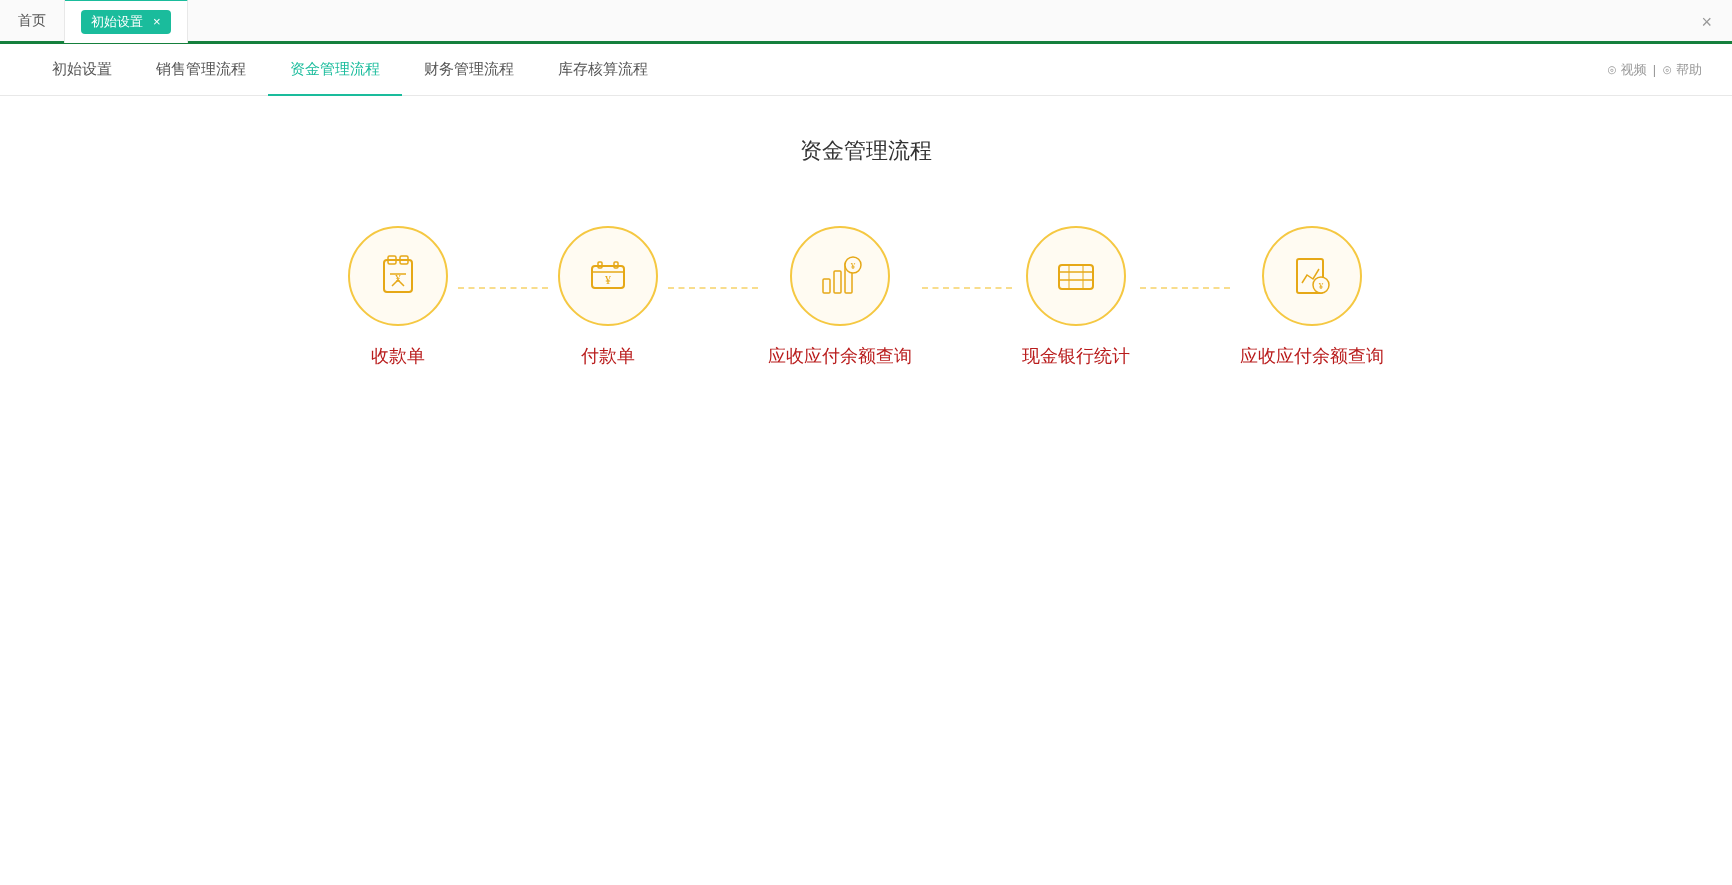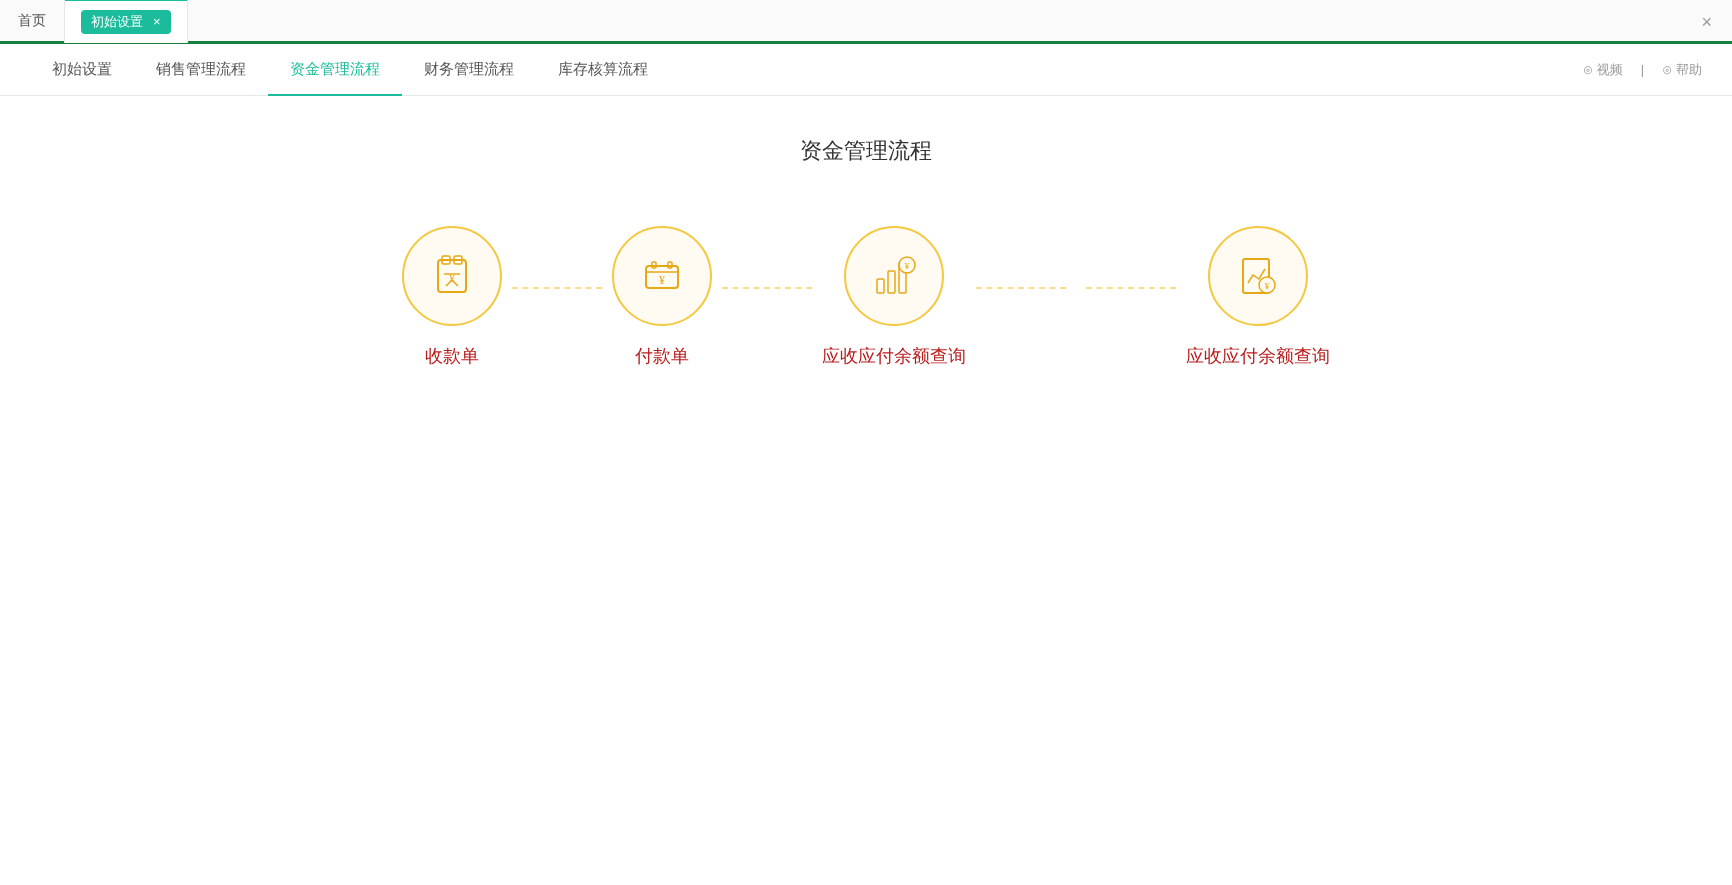--- a/index.html
+++ b/index.html
@@ -90,21 +90,21 @@
       bottom: 0;
       left: 0;
       right: 0;
       height: 2px;
       background: #1abc9c;
     }
     .nav-bar-right {
       margin-left: auto;
       display: flex;
       align-items: center;
-      gap: 18px;
+      gap: 6px;
       font-size: 13px;
       color: #999;
     }
     .nav-bar-right span { cursor: pointer; }
 
     
     .main-content {
       background: #fff;
       padding: 40px 0 0 0;
       display: flex;
@@ -256,20 +256,32 @@
           <text x="38" y="18" text-anchor="middle" font-size="9" fill="#e6a817" font-family="serif">¥</text>
         </svg>
       </div>
       <span class="flow-label">应收应付余额查询</span>
     </div>
 
     <div class="flow-connector">
       <div class="dotted-line"></div>
     </div>
 
+    <div class="flow-item">
+      <div class="flow-circle">
+        <svg width="50" height="50" viewBox="0 0 50 50" fill="none" xmlns="http://www.w3.org/2000/svg">
+          <rect x="8" y="14" width="34" height="24" rx="3" stroke="#e6a817" stroke-width="2" fill="none"></rect>
+          <line x1="8" y1="21" x2="42" y2="21" stroke="#e6a817" stroke-width="1.5"></line>
+          <line x1="8" y1="29" x2="42" y2="29" stroke="#e6a817" stroke-width="1.5"></line>
+          <line x1="18" y1="14" x2="18" y2="38" stroke="#e6a817" stroke-width="1"></line>
+          <line x1="32" y1="14" x2="32" y2="38" stroke="#e6a817" stroke-width="1"></line>
+        </svg>
+      </div>
+      <span class="flow-label">现金银行统计</span>
+    </div>
 
     <div class="flow-connector">
       <div class="dotted-line"></div>
     </div>
 
     <div class="flow-item">
       <div class="flow-circle">
         <svg width="50" height="50" viewBox="0 0 50 50" fill="none" xmlns="http://www.w3.org/2000/svg">
 
           <rect x="10" y="8" width="26" height="34" rx="2" stroke="#e6a817" stroke-width="2" fill="none"></rect>

